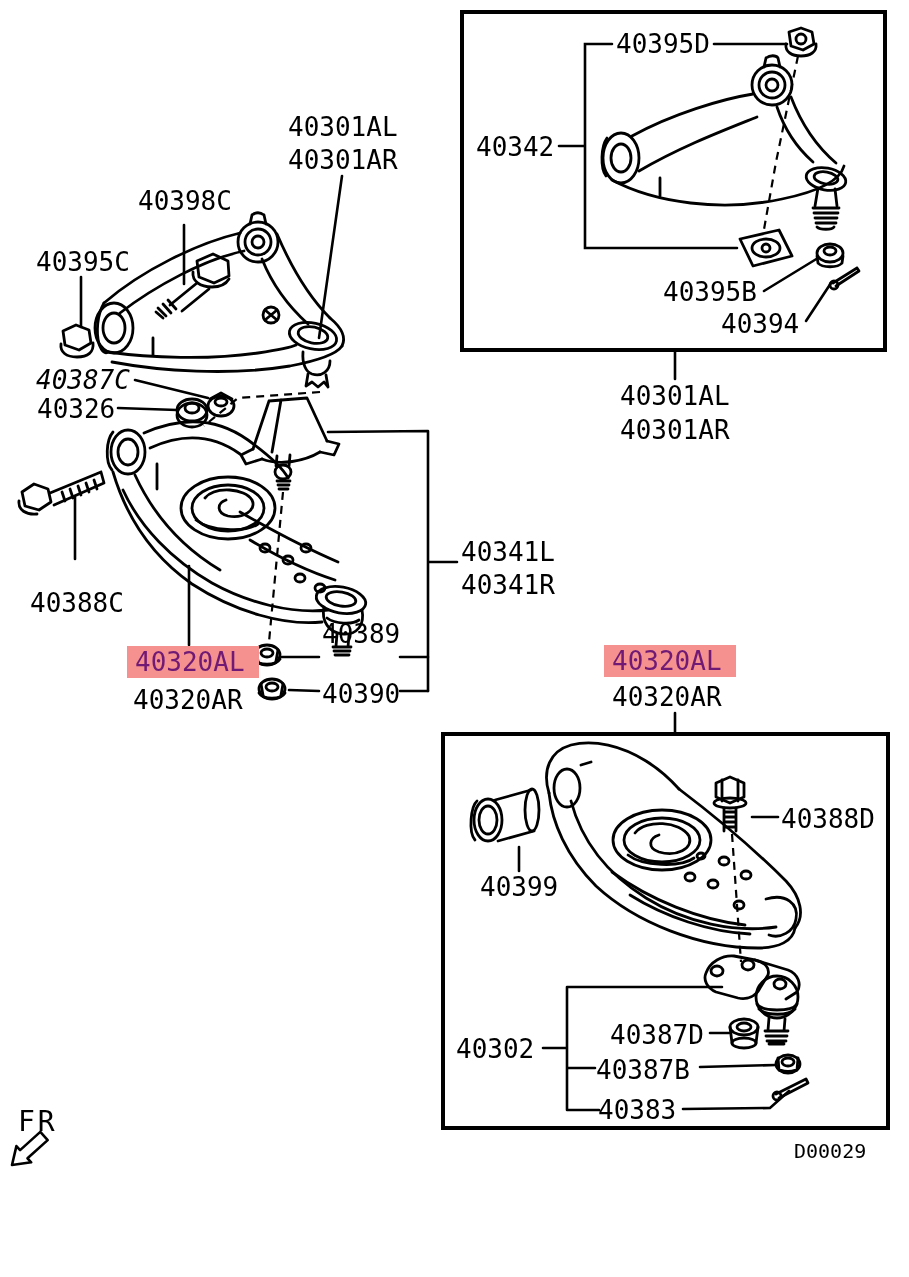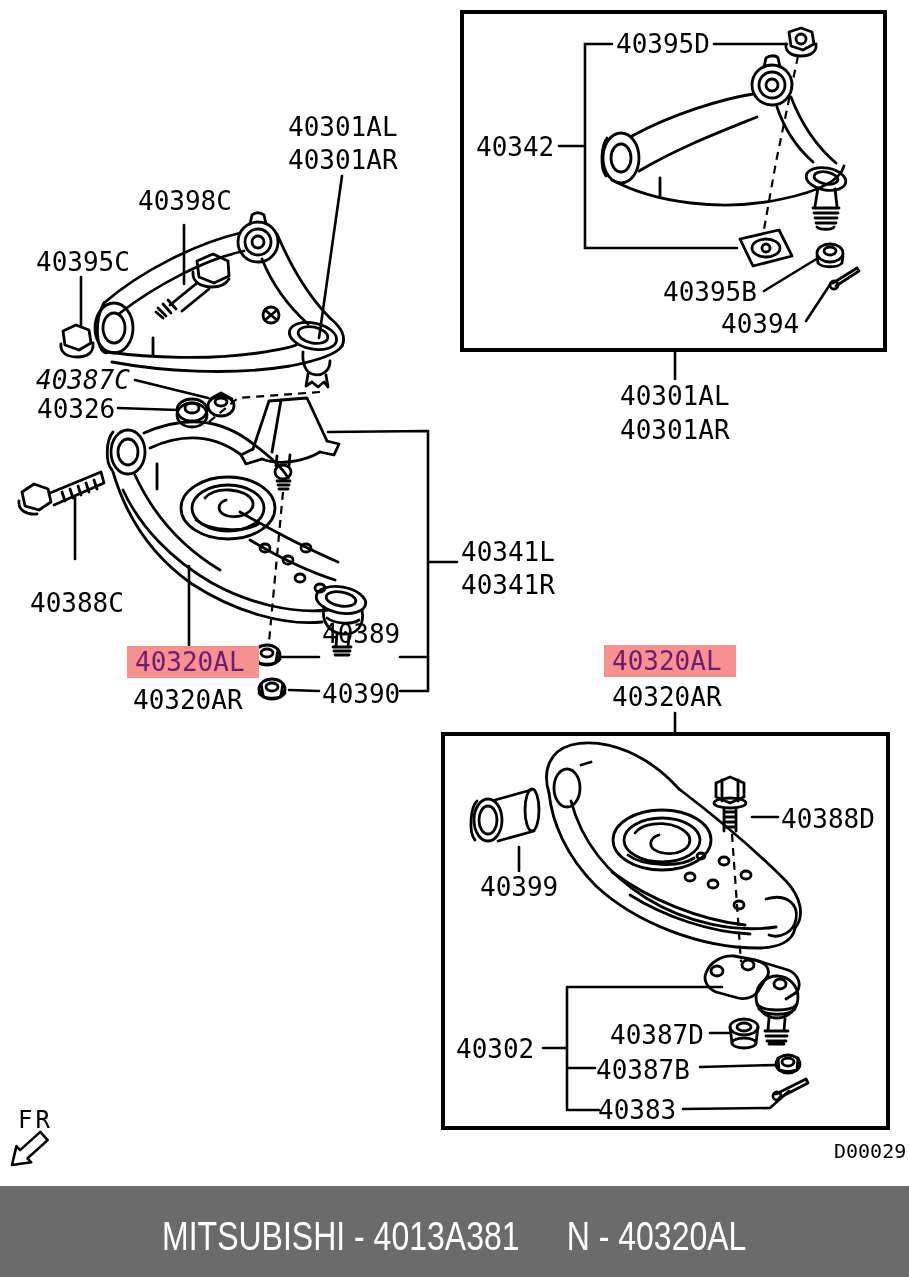--- a/index.html
+++ b/index.html
@@ -12,25 +12,25 @@
   .plabel {
     position:absolute; font-family:"DejaVu Sans Mono", monospace;
     font-size:26px; line-height:1; color:#000; white-space:nowrap;
     letter-spacing:0;
   }
   .plabel.hl {
     background:#f5918e; color:#701a75; padding:3px 14px 3px 8px;
   }
   .small-code {
     position:absolute; font-family:"DejaVu Sans Mono", monospace;
-    font-size:20px; line-height:1; color:#000; white-space:nowrap;margin-left:40px;
+    font-size:20px; line-height:1; color:#000; white-space:nowrap;
   }
   .fr-label {
     position:absolute; left:18px; top:1108px;
-    font-family:"DejaVu Sans Mono", monospace; font-size:24px;
+    font-family:"DejaVu Sans Mono", monospace; font-size:28px;
     letter-spacing:3px; color:#000; line-height:1;
   }
   #footer-bar {
     position:absolute; left:0; top:1186px; width:909px; height:91px;
     background:#6b6b6b; display:flex; align-items:center; justify-content:center;
   }
   #footer-inner {
     display:flex; gap:59px; transform:scaleX(0.8); transform-origin:center;
     font-family:"Liberation Sans", sans-serif; font-size:40px; color:#ffffff;
     white-space:nowrap; margin-top:10px;
@@ -266,20 +266,14 @@
   <div class="plabel" style="left:781px; top:806px;">40388D</div>
   <div class="plabel" style="left:480px; top:874px;">40399</div>
   <div class="plabel" style="left:456px; top:1036px;">40302</div>
   <div class="plabel" style="left:610px; top:1022px;">40387D</div>
   <div class="plabel" style="left:596px; top:1057px;">40387B</div>
   <div class="plabel" style="left:598px; top:1097px;">40383</div>
 
   <div class="small-code" style="left:794px; top:1141px;">D00029</div>
   <div class="fr-label">FR</div>
 
-  <div id="footer-bar">
-    <div id="footer-inner">
-      <span>MITSUBISHI - 4013A381</span>
-      <span>N - 40320AL</span>
-    </div>
-  </div>
 
 </div>
 
 </body></html>

